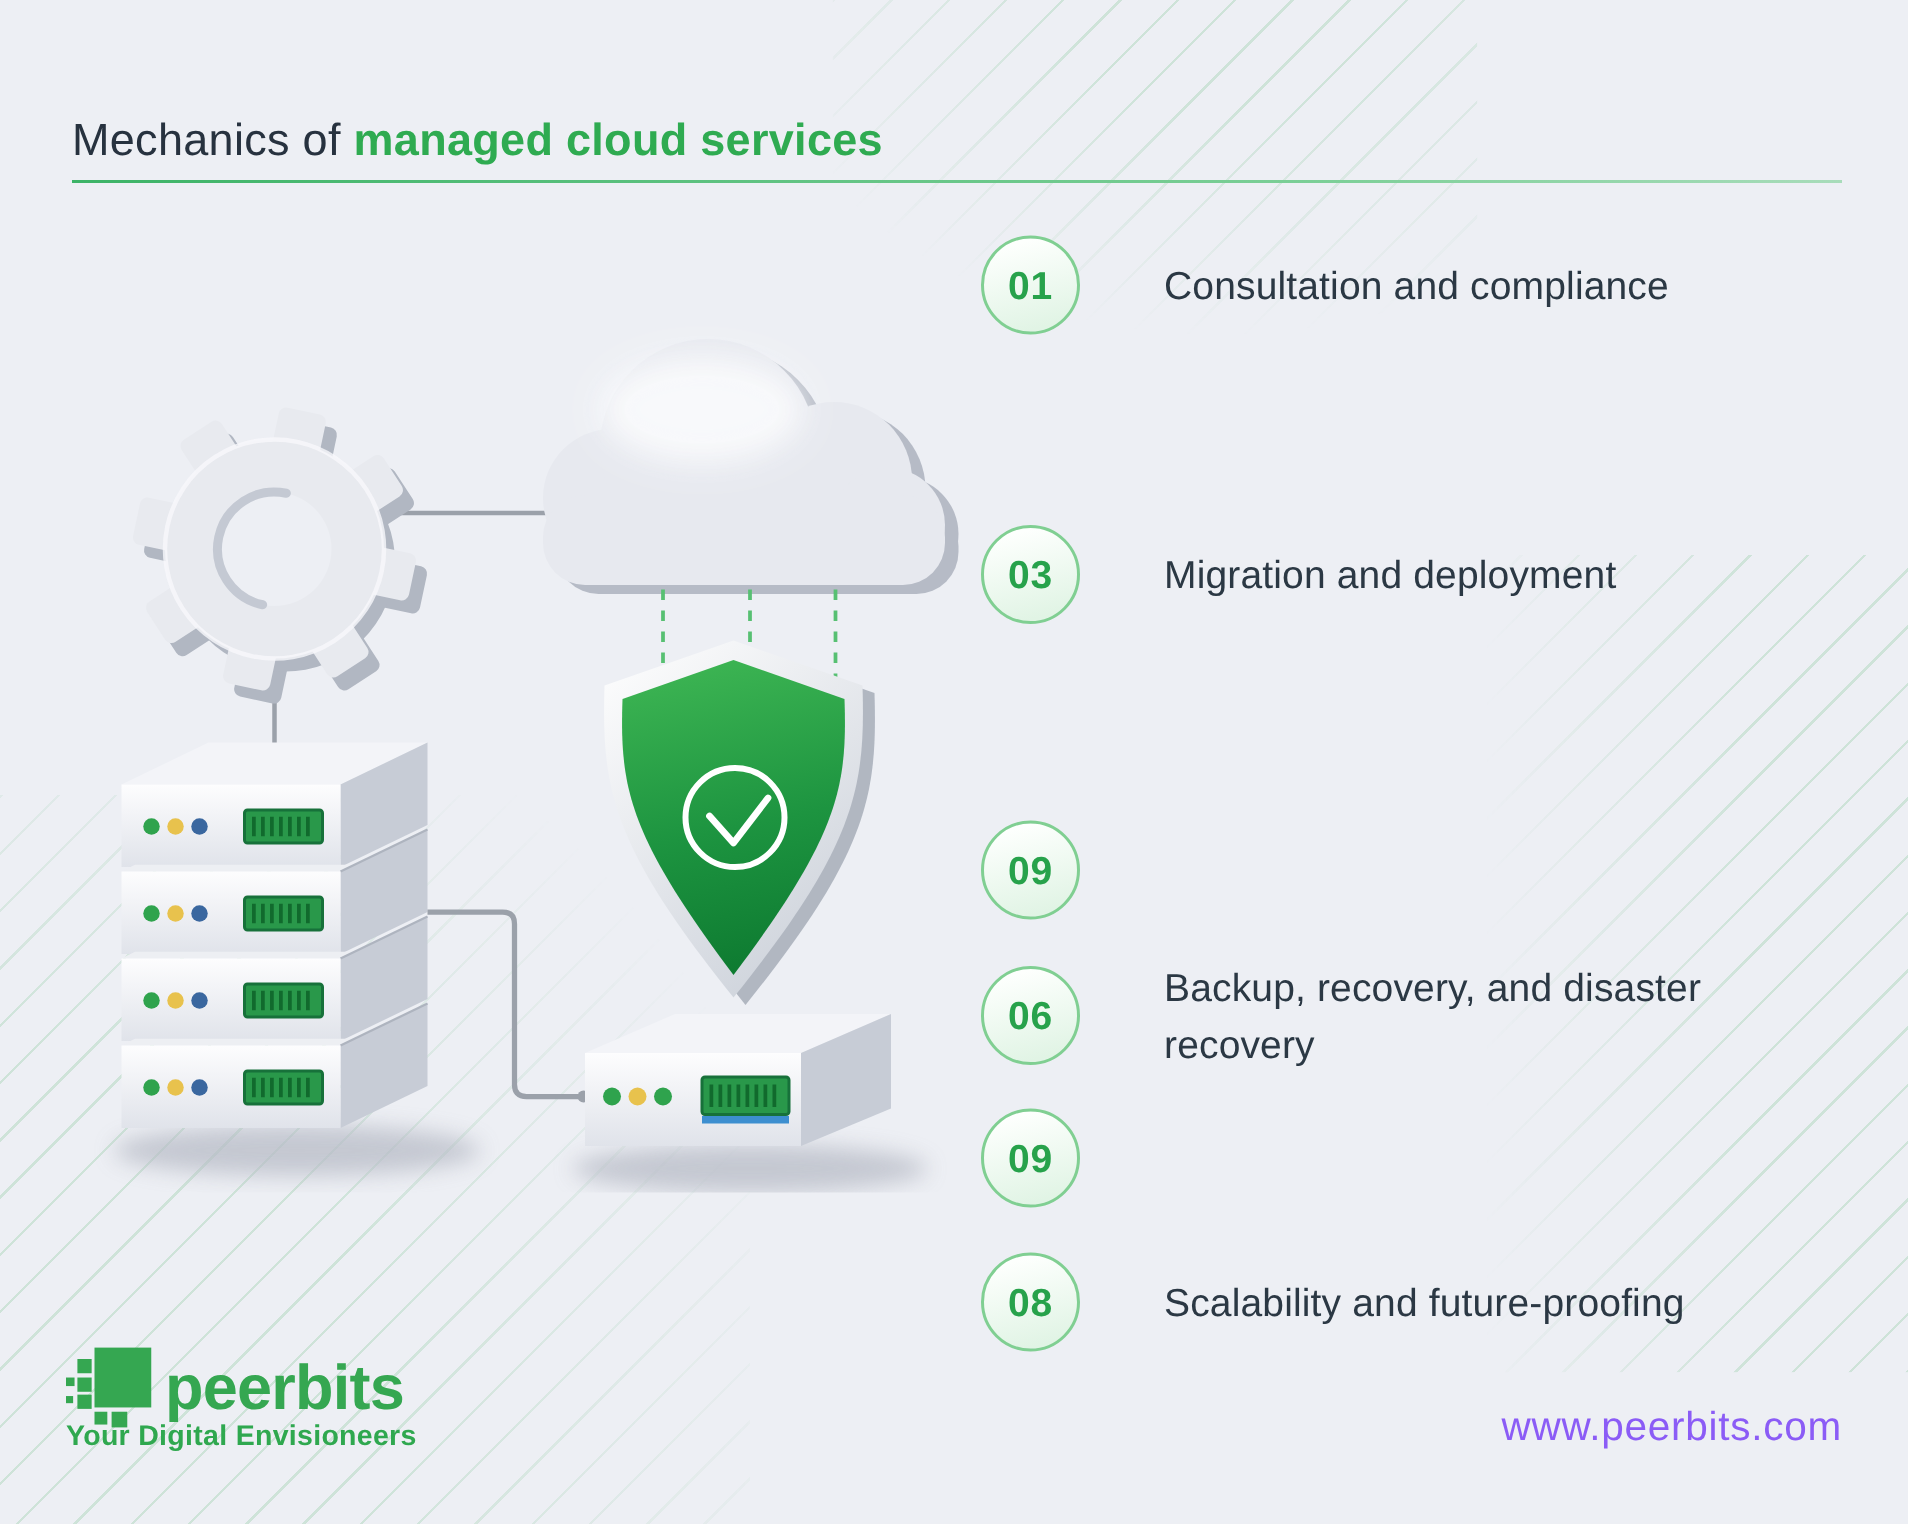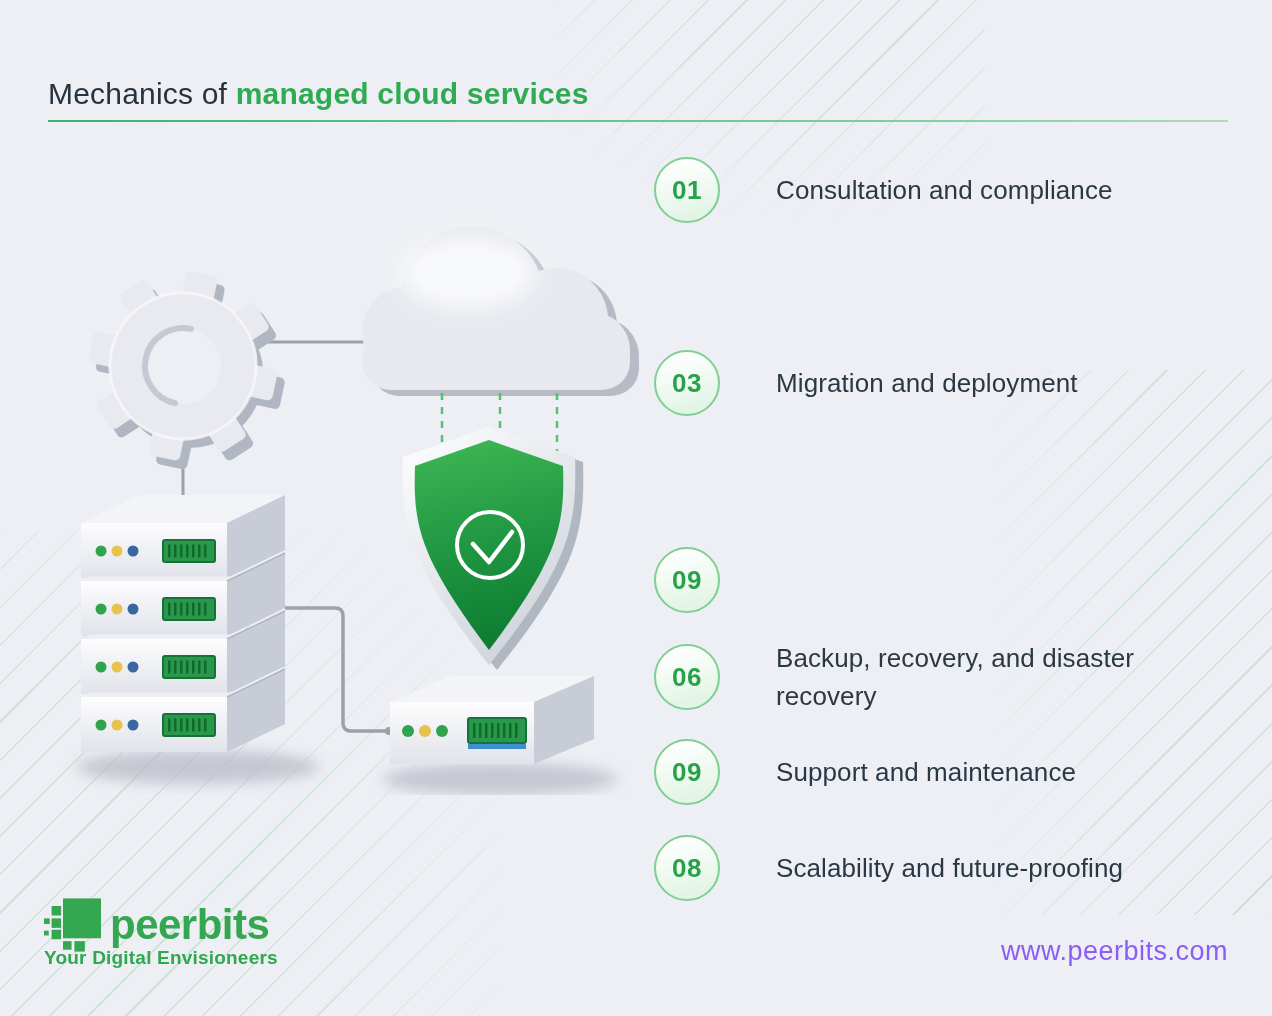--- a/index.html
+++ b/index.html
@@ -252,21 +252,20 @@
   </div>
   <div class="step s5">
     <div class="badge">09</div>
   </div>
   <div class="step s6">
     <div class="badge">06</div>
     <div class="step-label">Backup, recovery, and disaster recovery</div>
   </div>
   <div class="step s7">
     <div class="badge">09</div>
-    <div class="step-label">Support and maintenance</div>
   </div>
   <div class="step s8">
     <div class="badge">08</div>
     <div class="step-label">Scalability and future-proofing</div>
   </div>
 
   <div class="logo">
     <svg width="57" height="56" viewBox="0 0 60 56">
       <g fill="#35a751">
         <rect x="20" y="0" width="40" height="42"></rect>

